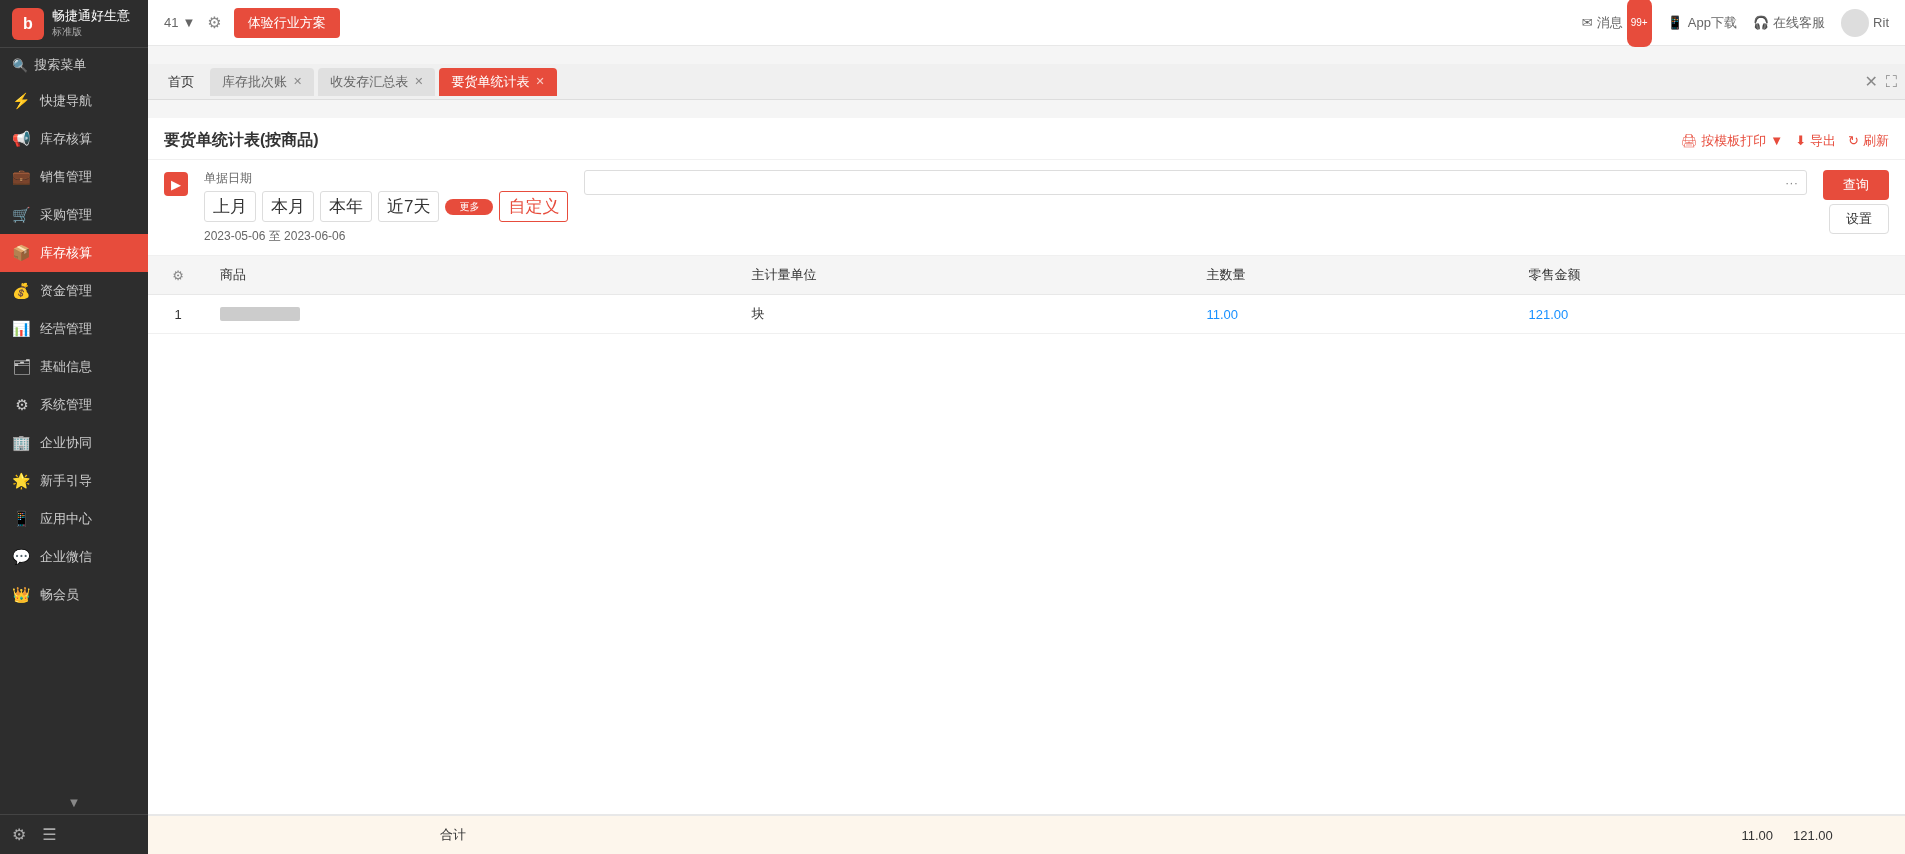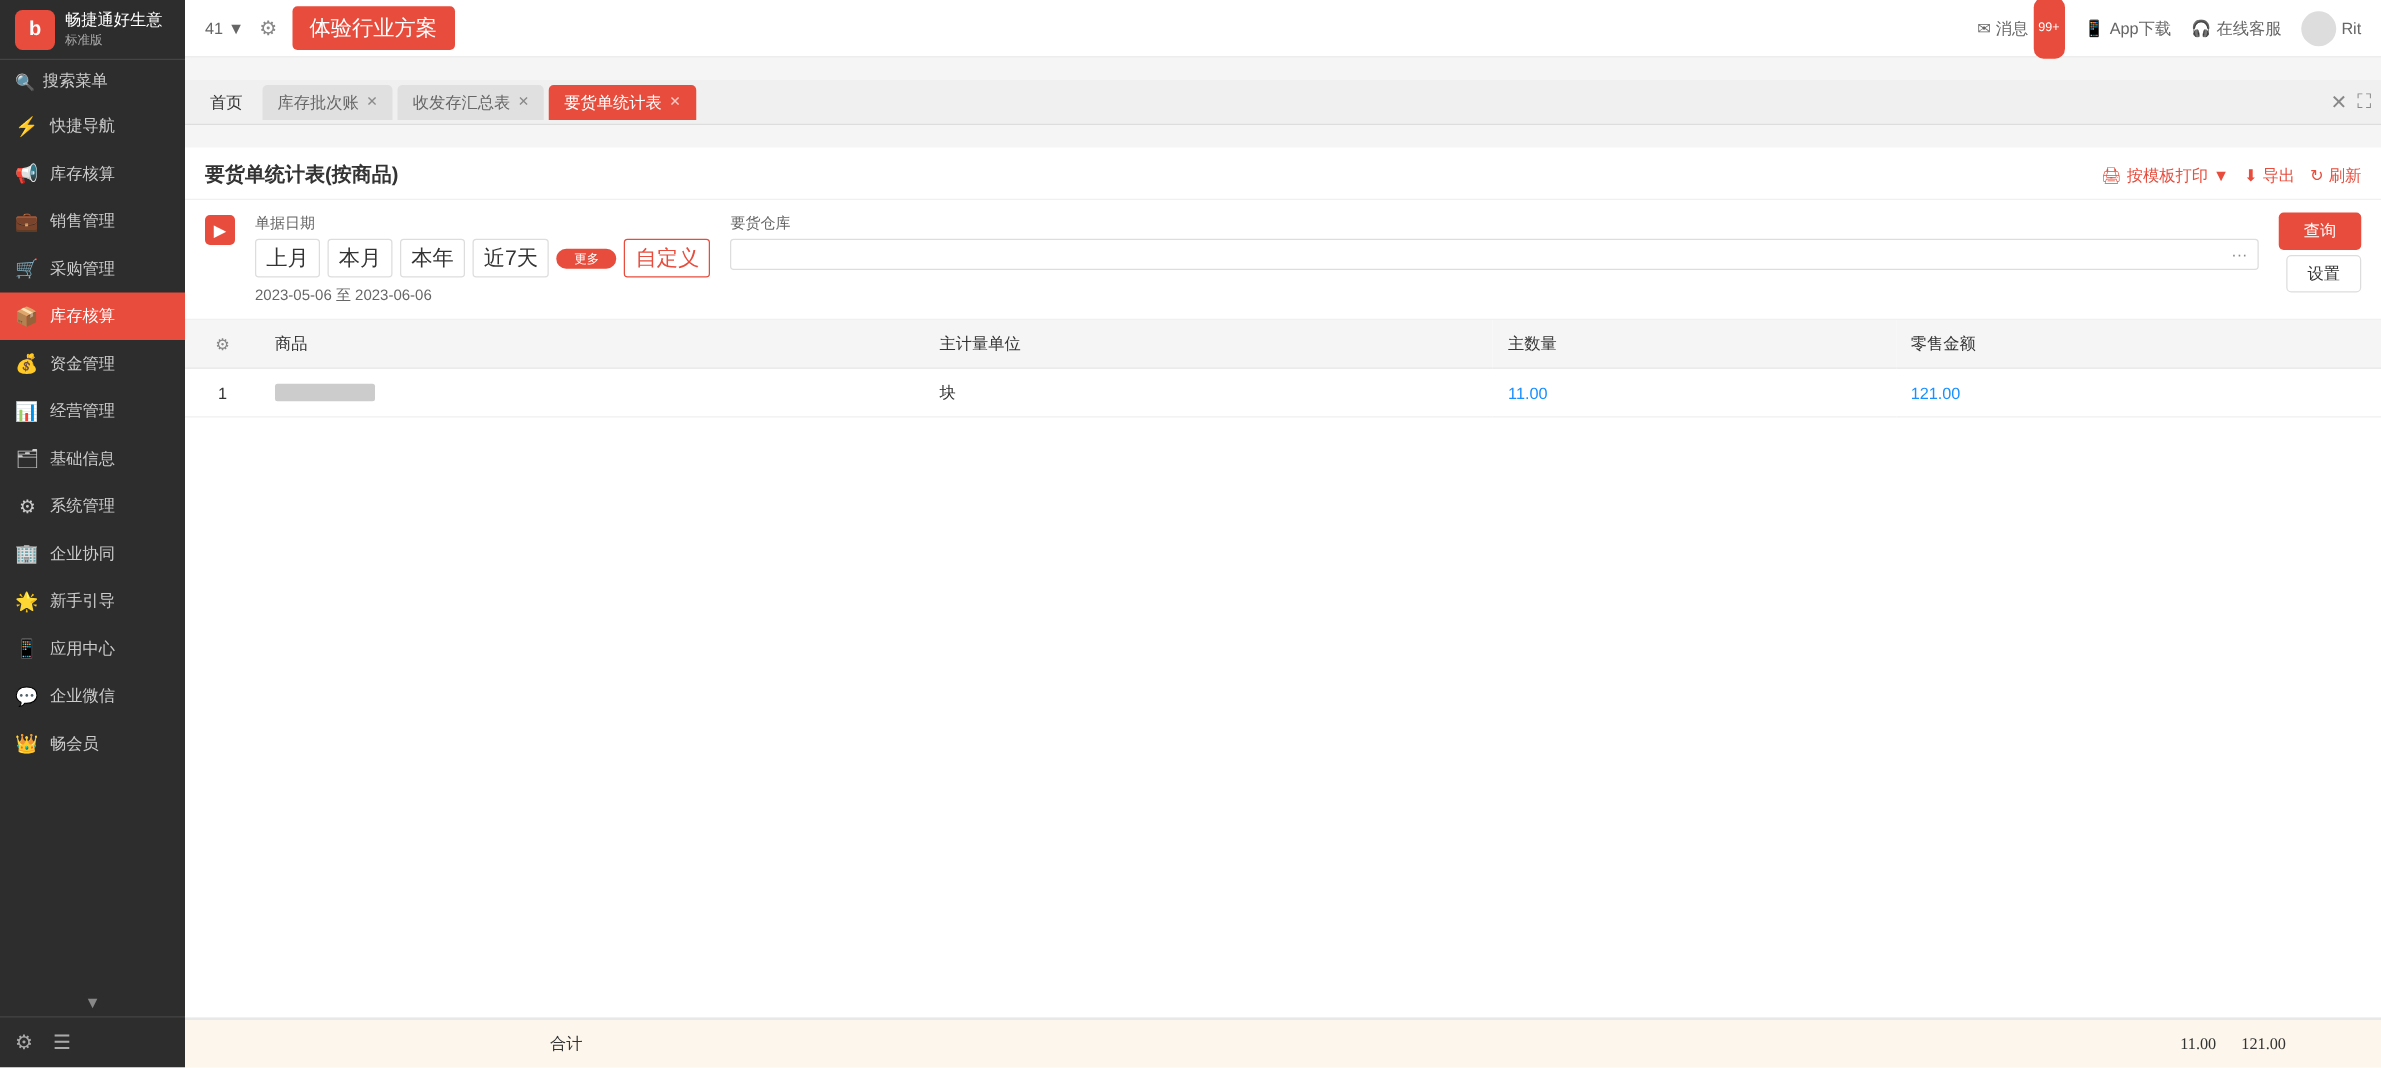--- a/index.html
+++ b/index.html
@@ -118,21 +118,21 @@
       font-size: 13px;
     }
     .settings-icon { color: #888; cursor: pointer; font-size: 16px; }
     .trial-btn {
       background: #e74c3c;
       color: white;
       border: none;
       padding: 6px 14px;
       border-radius: 4px;
       cursor: pointer;
-      font-size: 17px;
+      font-size: 13px;
     }
     .header-right {
       display: flex;
       align-items: center;
       gap: 16px;
       color: #666;
       font-size: 13px;
     }
     .header-right-item {
       display: flex;
@@ -422,21 +422,20 @@
     
     .table-footer {
       background: #fdf6ec;
       border-top: 2px solid #e8e8e8;
       display: flex;
       align-items: center;
       padding: 10px 12px;
       font-size: 13px;
       color: #333;
       flex-shrink: 0;
-      font-family: Liberation Serif, serif;
     }
     .footer-label { margin-right: auto; padding-left: 280px; }
     .footer-qty { width: 100px; text-align: right; padding-right: 20px; }
     .footer-amount { width: 100px; }
   </style>
 </head>
 <body>
 
 <div class="sidebar">
   <div class="sidebar-logo">
@@ -607,21 +606,20 @@
           <button class="date-btn">本年</button>
           <button class="date-btn">近7天</button>
           <span class="more-badge">更多</span>
           <button class="date-btn custom-active">自定义</button>
         </div>
         <span class="date-range-text">2023-05-06 至 2023-06-06</span>
       </div>
 
 
       <div class="filter-warehouse-group">
-        <span class="filter-label">要货仓库</span>
         <div class="filter-warehouse-input">
           <span></span>
           <span style="color:#888;">···</span>
         </div>
       </div>
 
       <div class="filter-actions">
         <button class="query-btn">查询</button>
         <button class="settings-btn">设置</button>
       </div>

